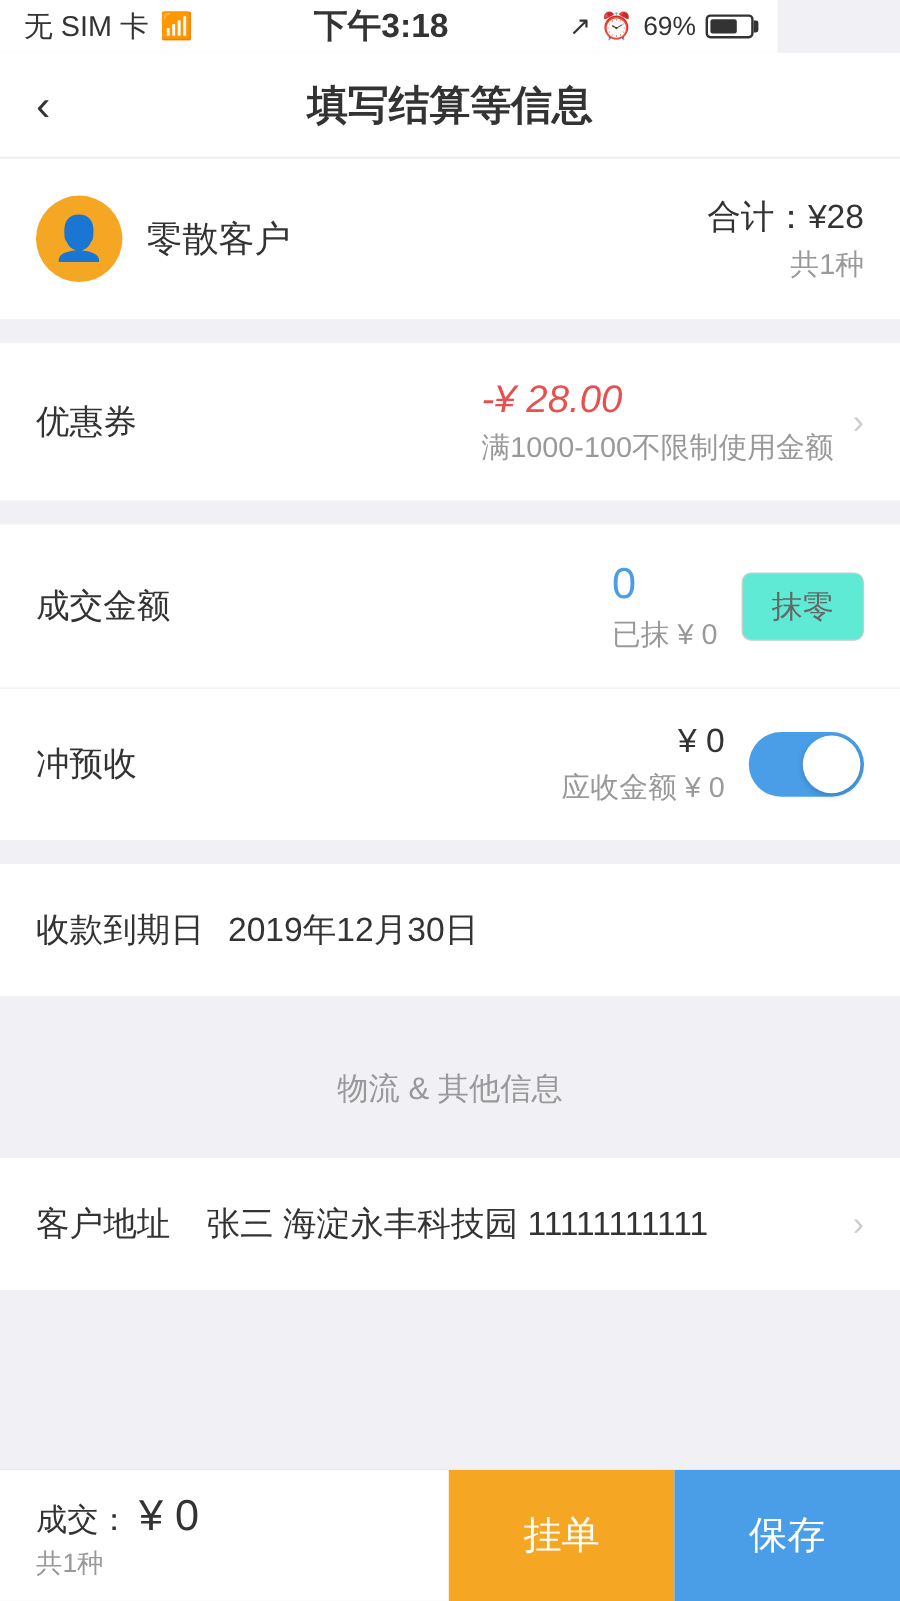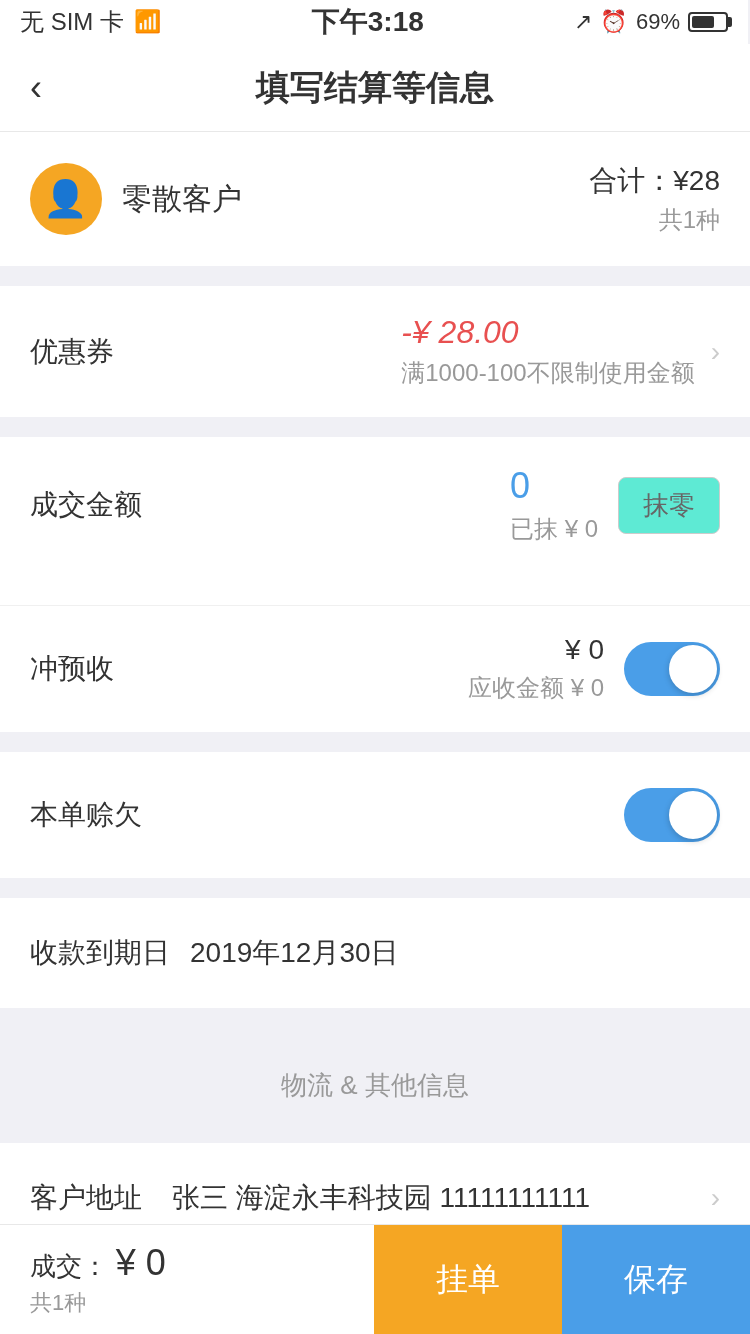--- a/index.html
+++ b/index.html
@@ -9,21 +9,21 @@
       min-height: 1334px;
       font-family: -apple-system, 'PingFang SC', 'Helvetica Neue', sans-serif;
       background: #f0f0f5;
       font-size: 28px;
       color: #333;
       position: relative;
     }
 
     
     .status-bar {
-      width: 748px;
+      width: 648px;
       height: 44px;
       background: #fff;
       display: flex;
       align-items: center;
       justify-content: space-between;
       padding: 0 20px;
       font-size: 24px;
       font-weight: 500;
     }
     .status-left { display: flex; align-items: center; gap: 10px; }
@@ -218,21 +218,20 @@
       box-shadow: 0 2px 6px rgba(0,0,0,0.2);
     }
 
     
     .advance-row {
       display: flex;
       align-items: center;
       justify-content: space-between;
       padding: 28px 30px;
       border-top: 1px solid #f0f0f0;
-      margin-top: 32px;
     }
     .advance-right {
       display: flex;
       align-items: center;
       gap: 20px;
     }
     .advance-values {
       text-align: right;
     }
 
@@ -430,28 +429,20 @@
           <div>¥ 0</div>
           <div class="row-sub">应收金额 ¥ 0</div>
         </div>
         <div class="toggle">
           <div class="toggle-knob"></div>
         </div>
       </div>
     </div>
   </div>
 
-  <div class="debt-section">
-    <div class="debt-row">
-      <span class="row-label">本单赊欠</span>
-      <div class="toggle">
-        <div class="toggle-knob"></div>
-      </div>
-    </div>
-  </div>
 
   <div class="duedate-section">
     <div class="duedate-row">
       <span class="duedate-label">收款到期日</span>
       <span class="duedate-value">2019年12月30日</span>
     </div>
   </div>
 
   <div style="background:#f0f0f5; padding: 20px 30px;">
     <div class="logistics-header-line">

